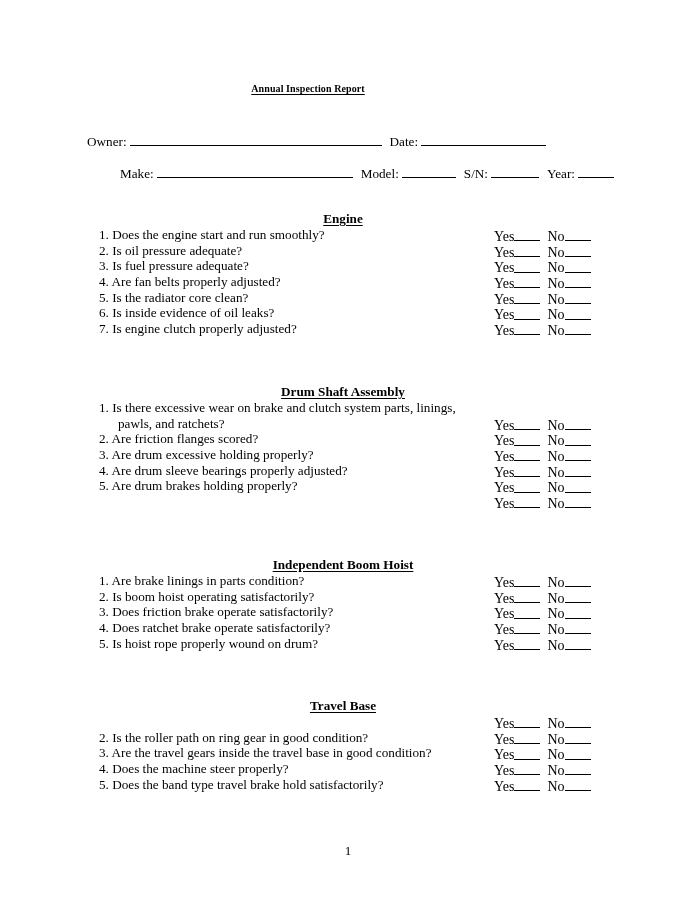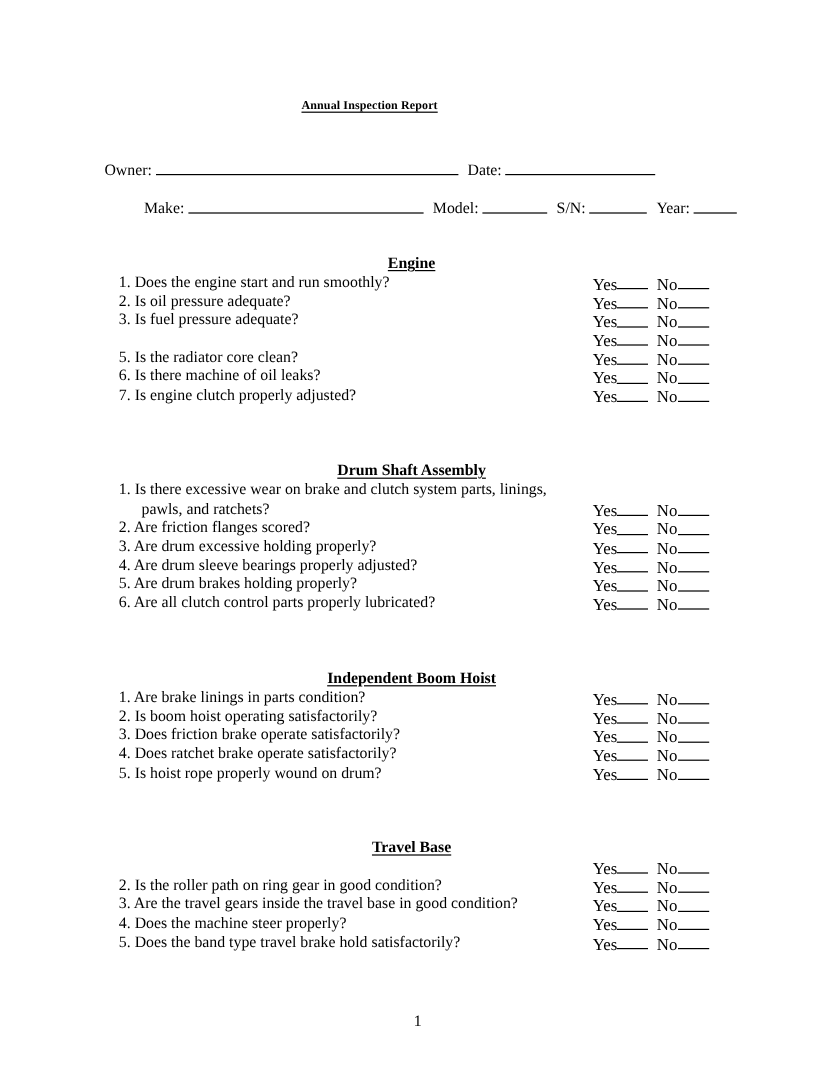--- a/index.html
+++ b/index.html
@@ -154,28 +154,29 @@
           </div>
           <div class="item">
             <div class="q-text"><span>2.</span> <span>Is oil pressure adequate?</span></div>
             <div class="yn"><span>Yes</span><span class="blank-yn"></span><span class="sep"></span><span>No</span><span class="blank-yn"></span></div>
           </div>
           <div class="item">
             <div class="q-text"><span>3.</span> <span>Is fuel pressure adequate?</span></div>
             <div class="yn"><span>Yes</span><span class="blank-yn"></span><span class="sep"></span><span>No</span><span class="blank-yn"></span></div>
           </div>
           <div class="item">
+            <div class="q-text"><span>4.</span> <span>Are fan belts properly adjusted?</span></div>
             <div class="yn"><span>Yes</span><span class="blank-yn"></span><span class="sep"></span><span>No</span><span class="blank-yn"></span></div>
           </div>
           <div class="item">
             <div class="q-text"><span>5.</span> <span>Is the radiator core clean?</span></div>
             <div class="yn"><span>Yes</span><span class="blank-yn"></span><span class="sep"></span><span>No</span><span class="blank-yn"></span></div>
           </div>
           <div class="item">
-            <div class="q-text"><span>6.</span> <span>Is there machine of oil leaks?</span></div>
+            <div class="q-text"><span>6.</span> <span>Is inside evidence of oil leaks?</span></div>
             <div class="yn"><span>Yes</span><span class="blank-yn"></span><span class="sep"></span><span>No</span><span class="blank-yn"></span></div>
           </div>
           <div class="item">
             <div class="q-text"><span>7.</span> <span>Is engine clutch properly adjusted?</span></div>
             <div class="yn"><span>Yes</span><span class="blank-yn"></span><span class="sep"></span><span>No</span><span class="blank-yn"></span></div>
           </div>
         </div>
       </div>
       <div class="section" style="top: 384px;">
         <div class="section-heading"><span>Drum Shaft Assembly</span></div>
@@ -194,21 +195,20 @@
           </div>
           <div class="item">
             <div class="q-text"><span>4.</span> <span>Are drum sleeve bearings properly adjusted?</span></div>
             <div class="yn"><span>Yes</span><span class="blank-yn"></span><span class="sep"></span><span>No</span><span class="blank-yn"></span></div>
           </div>
           <div class="item">
             <div class="q-text"><span>5.</span> <span>Are drum brakes holding properly?</span></div>
             <div class="yn"><span>Yes</span><span class="blank-yn"></span><span class="sep"></span><span>No</span><span class="blank-yn"></span></div>
           </div>
           <div class="item">
-            <div class="q-text"><span>6.</span> <span>Are all clutch control parts properly lubricated?</span></div>
             <div class="yn"><span>Yes</span><span class="blank-yn"></span><span class="sep"></span><span>No</span><span class="blank-yn"></span></div>
           </div>
         </div>
       </div>
       <div class="section" style="top: 557px;">
         <div class="section-heading"><span>Independent Boom Hoist</span></div>
         <div class="items">
           <div class="item">
             <div class="q-text"><span>1.</span> <span>Are brake linings in parts condition?</span></div>
             <div class="yn"><span>Yes</span><span class="blank-yn"></span><span class="sep"></span><span>No</span><span class="blank-yn"></span></div>

